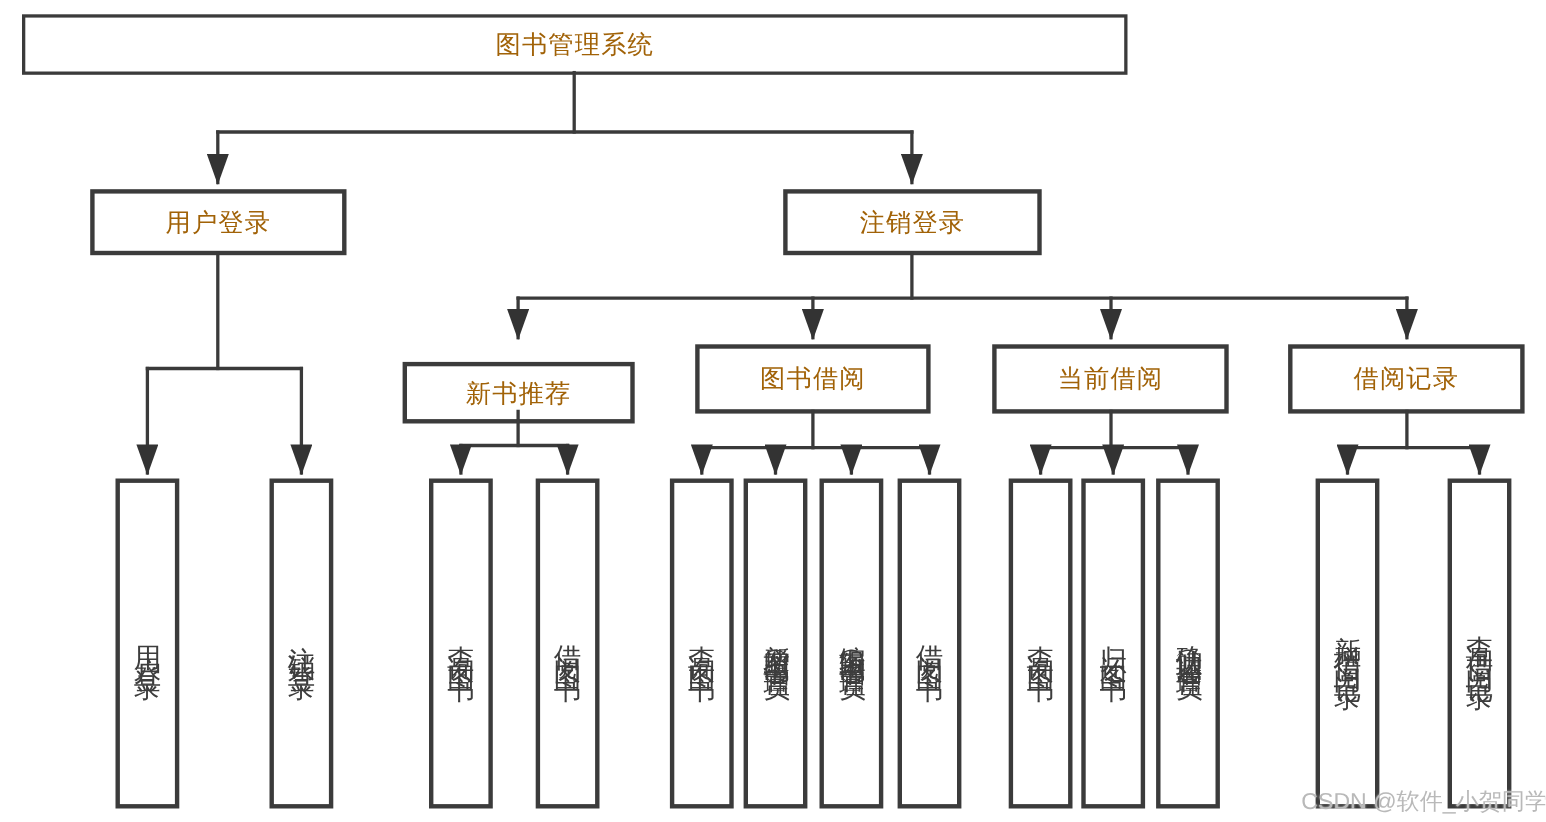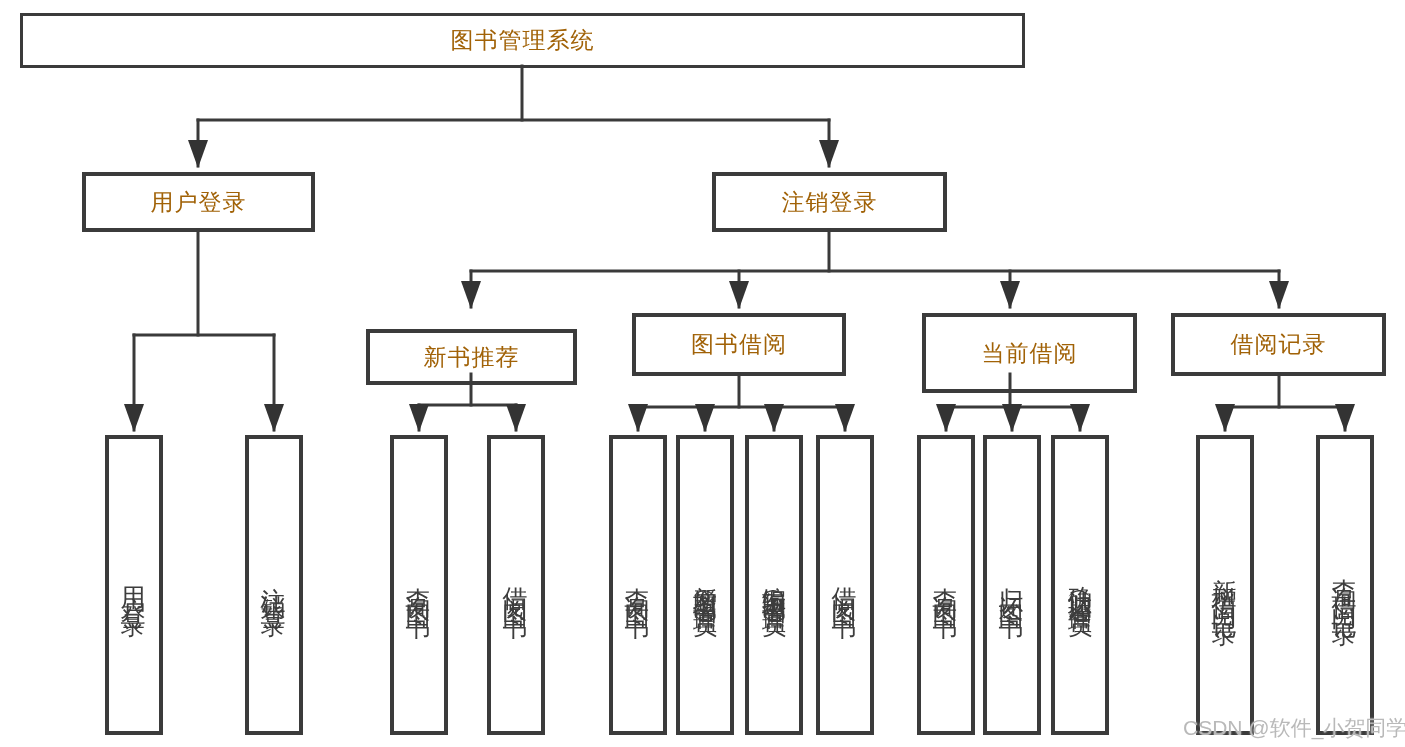--- a/index.html
+++ b/index.html
@@ -37,21 +37,21 @@
 
 <div class="canvas">
 
   <div class="node root" style="left:20px; top:13px; width:1005px; height:55px;">图书管理系统</div>
 
   <div class="node" style="left:82px; top:172px; width:233px; height:60px;">用户登录</div>
   <div class="node" style="left:712px; top:172px; width:235px; height:60px;">注销登录</div>
 
   <div class="node" style="left:366px; top:313px; width:211px; height:56px;margin-top:16px;">新书推荐</div>
   <div class="node" style="left:632px; top:313px; width:214px; height:63px;">图书借阅</div>
-  <div class="node" style="left:902px; top:313px; width:215px; height:80px;margin-left:20px;">当前借阅</div>
+  <div class="node" style="left:902px; top:313px; width:215px; height:63px;">当前借阅</div>
   <div class="node" style="left:1171px; top:313px; width:215px; height:63px;">借阅记录</div>
 
   <div class="leaf" style="left:105px;">用户登录</div>
   <div class="leaf" style="left:245px;">注销登录</div>
   <div class="leaf" style="left:390px;">查询图书</div>
   <div class="leaf" style="left:487px;">借阅图书</div>
   <div class="leaf" style="left:609px;">查询图书</div>
   <div class="leaf dense" style="left:676px;">新增图书（管理员）</div>
   <div class="leaf dense" style="left:745px;">编辑图书（管理员）</div>
   <div class="leaf" style="left:816px;">借阅图书</div>

